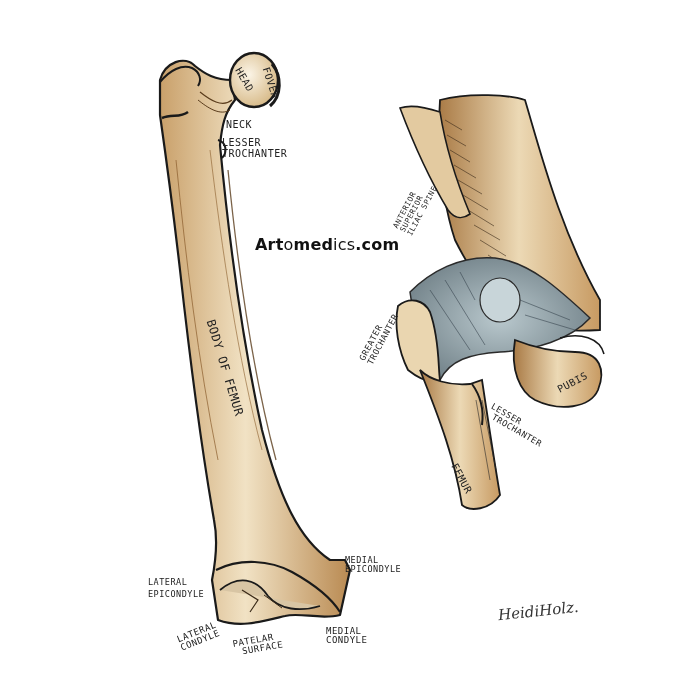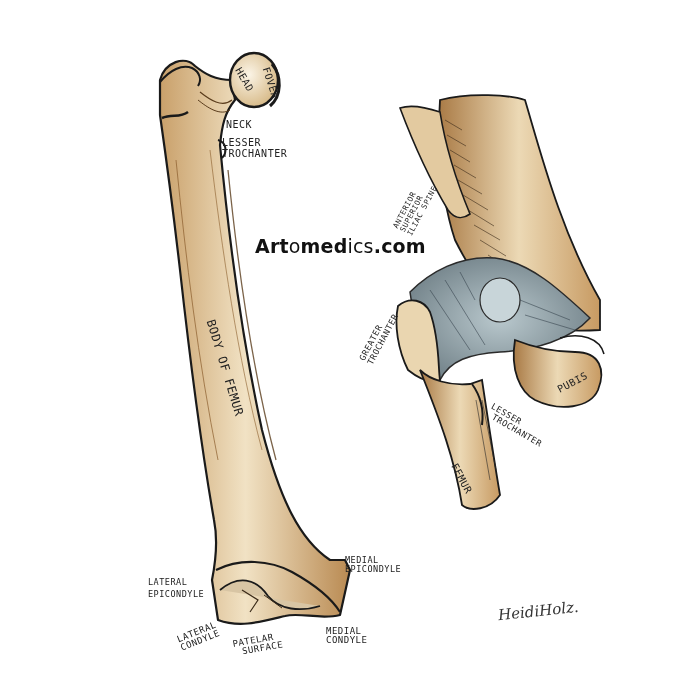--- a/index.html
+++ b/index.html
@@ -1,20 +1,20 @@
 <!DOCTYPE html>
 <html><head>
 <meta charset="utf-8">
 <style>
   html, body { margin: 0; padding: 0; background: #ffffff; }
   body { width: 700px; height: 700px; position: relative; overflow: hidden; font-family: "DejaVu Sans", sans-serif; }
   .canvas { position: absolute; left: 0; top: 0; width: 700px; height: 700px; }
   svg { position: absolute; left: 0; top: 0; }
   .lbl { position: absolute; font-family: "DejaVu Sans Mono", monospace; color: #222; font-size: 10px; letter-spacing: 0.5px; line-height: 1.05; text-transform: uppercase; white-space: nowrap; }
-  .watermark { position: absolute; left: 255px; top: 235px; font-family: "DejaVu Sans", sans-serif; font-size: 19px; color: #111; font-weight: bold; letter-spacing: 0.2px; text-align: center; }
+  .watermark { position: absolute; left: 255px; top: 235px; font-family: "DejaVu Sans", sans-serif; font-size: 16px; color: #111; font-weight: bold; letter-spacing: 0.2px; text-align: center; }
   .watermark .light { font-weight: normal; }
   .signature { position: absolute; left: 498px; top: 602px; font-family: "DejaVu Serif", serif; font-style: italic; font-size: 15px; color: #333; transform: rotate(-6deg); }
 </style>
 </head>
 <body>
 
 <div class="canvas">
 
   <svg width="700" height="700">
     <defs>

